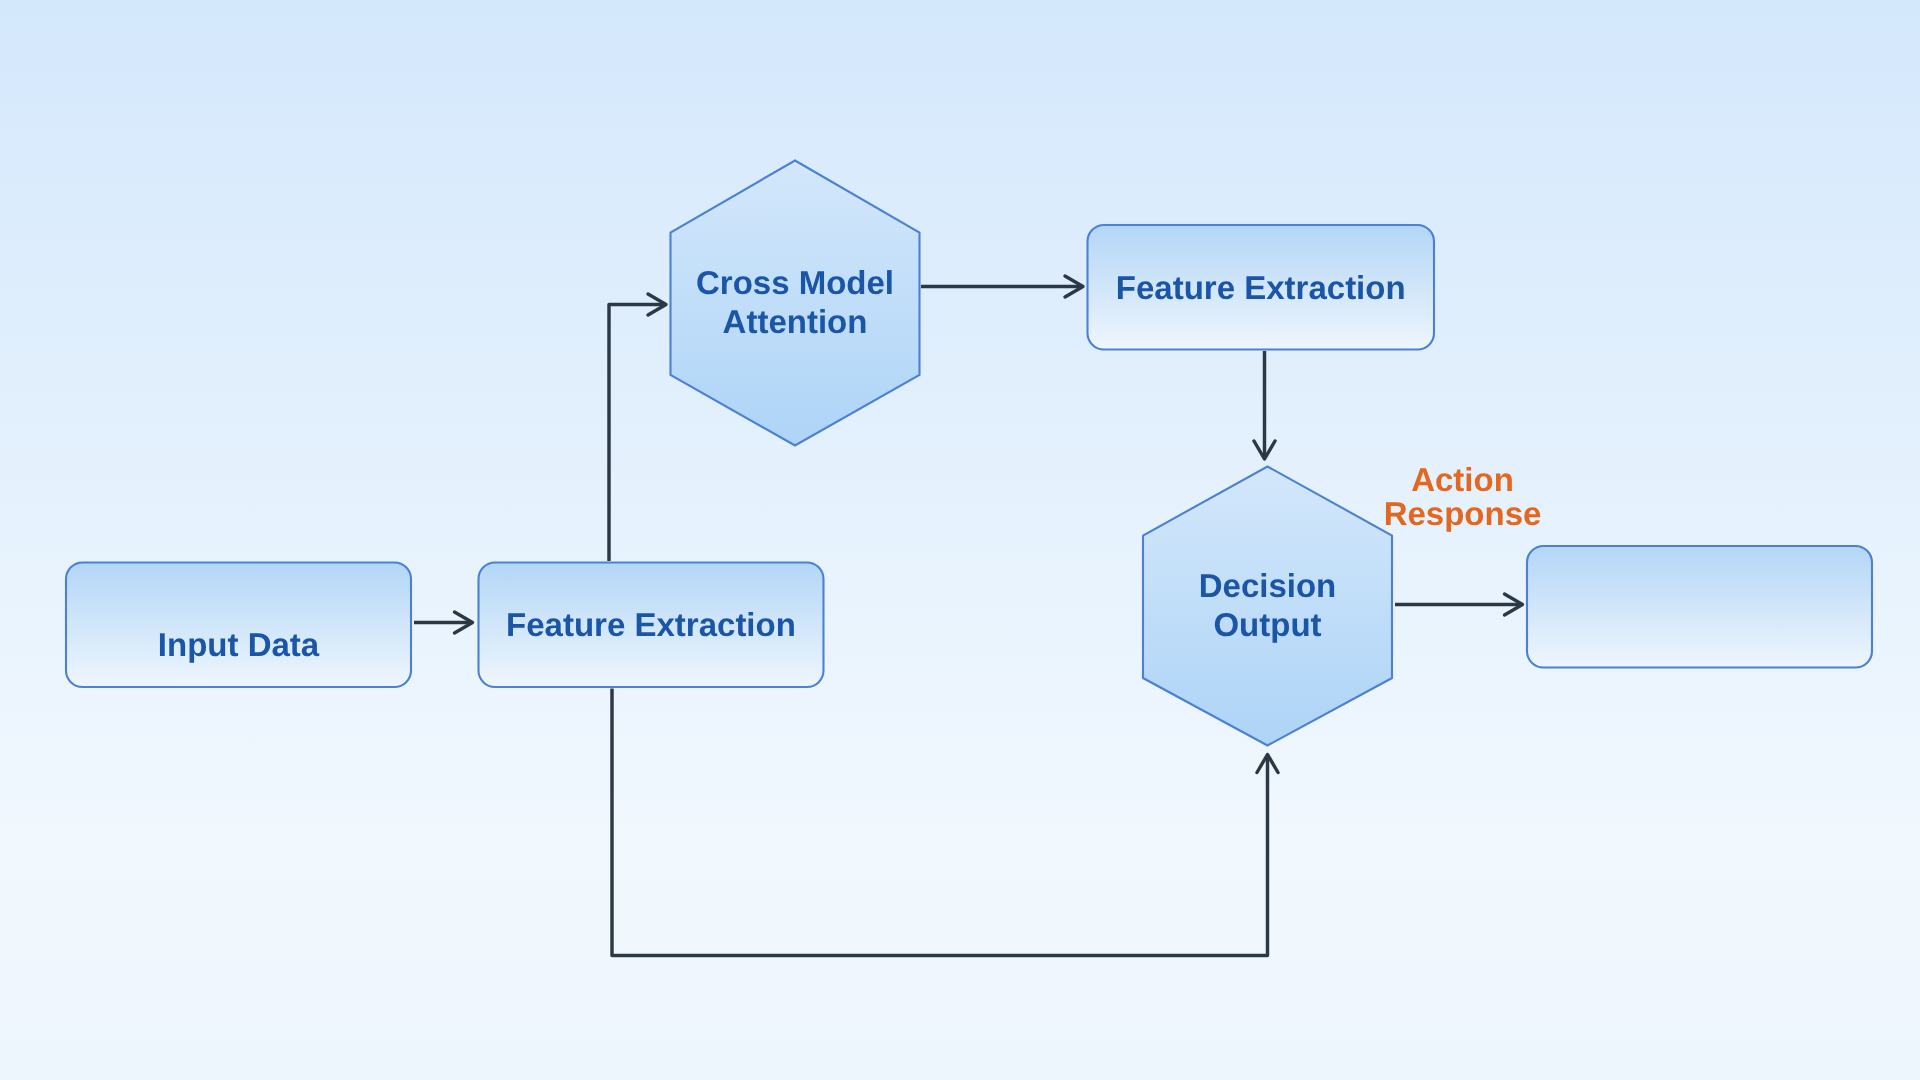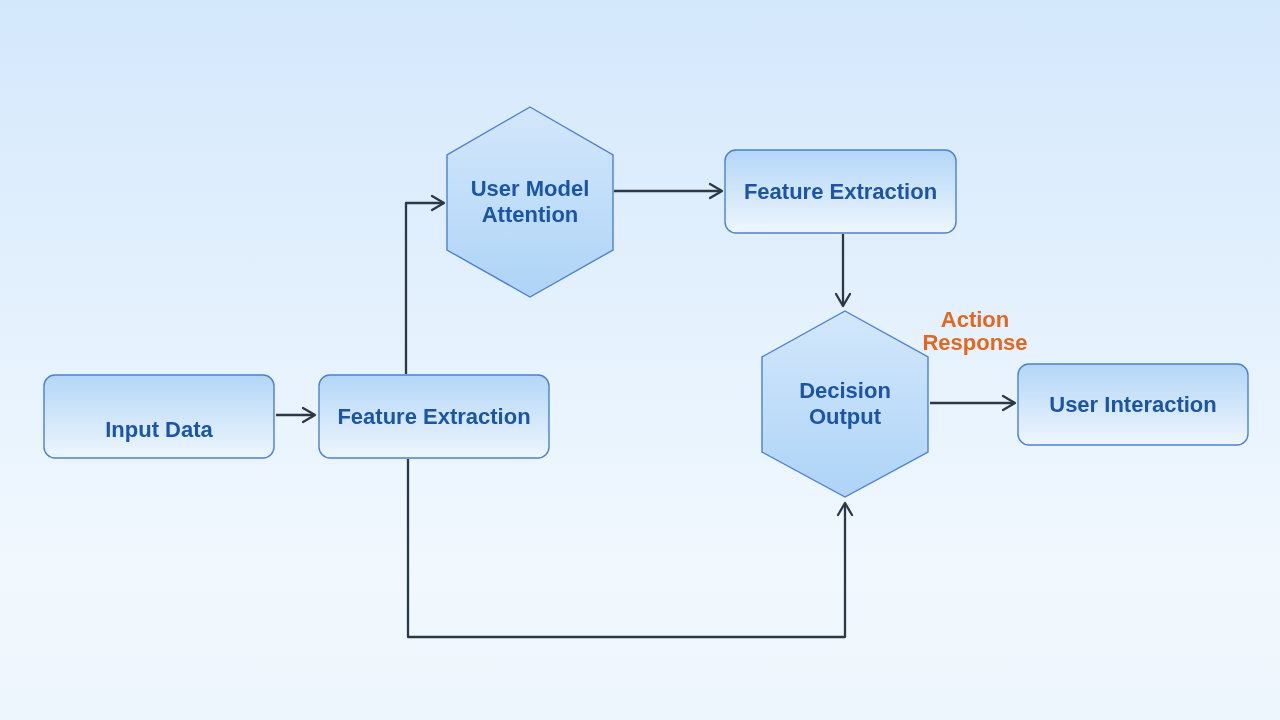--- a/index.html
+++ b/index.html
@@ -90,27 +90,26 @@
       <rect class="node-rect" x="725" y="150" width="231" height="83" rx="11"></rect>
       <polygon class="node-hex" points="845,311 928,357 928,452 845,497 762,452 762,357"></polygon>
       <rect class="node-rect" x="1018" y="364" width="230" height="81" rx="11"></rect>
     </g>
   </svg>
 
   <div class="node-label" style="left:44px;top:388px;width:230px;height:83px">Input Data</div>
 
   <div class="node-label" style="left:319px;top:375px;width:230px;height:83px">Feature Extraction</div>
 
-  <div class="node-label" style="left:447px;top:107px;width:166px;height:190px">User Model
+  <div class="node-label" style="left:447px;top:107px;width:166px;height:190px">Cross Model
 Attention</div>
 
   <div class="node-label" style="left:725px;top:150px;width:231px;height:83px">Feature Extraction</div>
 
   <div class="node-label" style="left:762px;top:311px;width:166px;height:186px">Decision
 Output</div>
 
-  <div class="node-label" style="left:1018px;top:364px;width:230px;height:81px">User Interaction</div>
 
   <div class="edge-label" style="left:905px;top:306px;width:140px;height:50px">Action
 Response</div>
 
 
 </div>
 
 </body></html>

